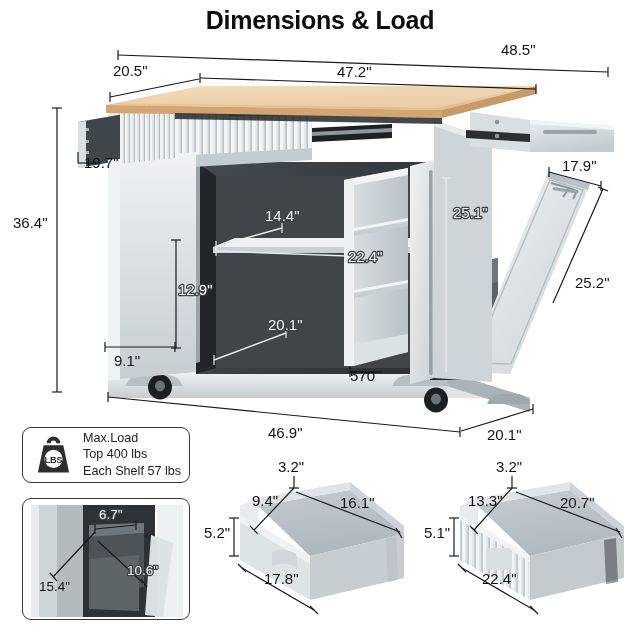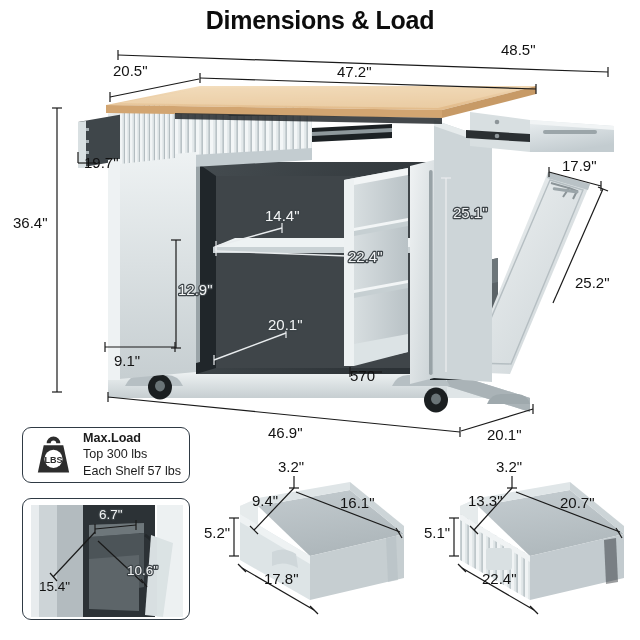--- a/index.html
+++ b/index.html
@@ -24,21 +24,21 @@
   .tick{stroke:#1a1a1a;stroke-width:1.2;}
   .tick.wht{stroke:#e9ecee;}
 
   .boxed{position:absolute;border:1.6px solid #2f3a44;border-radius:9px;
          background:#fff;box-sizing:border-box;}
 
   .loadbox{left:22px;top:427px;width:168px;height:56px;
            display:flex;align-items:center;gap:7px;padding:0 8px;}
   .lbtxt{display:flex;flex-direction:column;justify-content:center;gap:1px;}
   .lbtxt div{font-size:12.6px;color:#1c1c1c;line-height:1.23;white-space:nowrap;}
-  .lbtxt div.hd{font-weight:bold;}
+  .lbtxt div.hd{font-weight:normal;}
 
   .p-bin{left:22px;top:498px;width:168px;height:122px;overflow:hidden;}
   .p-dwr1{left:198px;top:452px;width:216px;height:168px;overflow:hidden;border:none;}
   .p-dwr2{left:420px;top:452px;width:214px;height:168px;overflow:hidden;border:none;}
 </style>
 </head>
 <body>
 
 <div id="stage">
 
@@ -295,21 +295,21 @@
 
   <div class="boxed loadbox">
     <svg width="46" height="44" viewBox="0 0 46 44">
       <path d="M23 3 a7 7 0 0 1 7 7 h-4.2 a2.8 2.8 0 0 0 -5.6 0 h-4.2 a7 7 0 0 1 7 -7z" fill="#2d2d2d"></path>
       <path d="M13 12 h20 l6 28 h-32 z" fill="#2d2d2d"></path>
       <circle cx="23" cy="26" r="9.3" fill="#fff"></circle>
       <text x="23" y="30" text-anchor="middle" font-size="9.3" font-weight="bold" fill="#2d2d2d" font-family="'Liberation Sans',sans-serif">LBS</text>
     </svg>
     <div class="lbtxt">
       <div class="hd">Max.Load</div>
-      <div>Top 300 lbs</div>
+      <div>Top 400 lbs</div>
       <div>Each Shelf 57 lbs</div>
     </div>
   </div>
 
   <div class="boxed p-bin">
     <svg width="168" height="122" viewBox="0 0 168 122">
       <defs>
         <linearGradient id="bBin" x1="0" y1="0" x2="1" y2="0.6">
           <stop offset="0" stop-color="#5a6266"></stop>
             <stop offset="1" stop-color="#3a4145"></stop>

